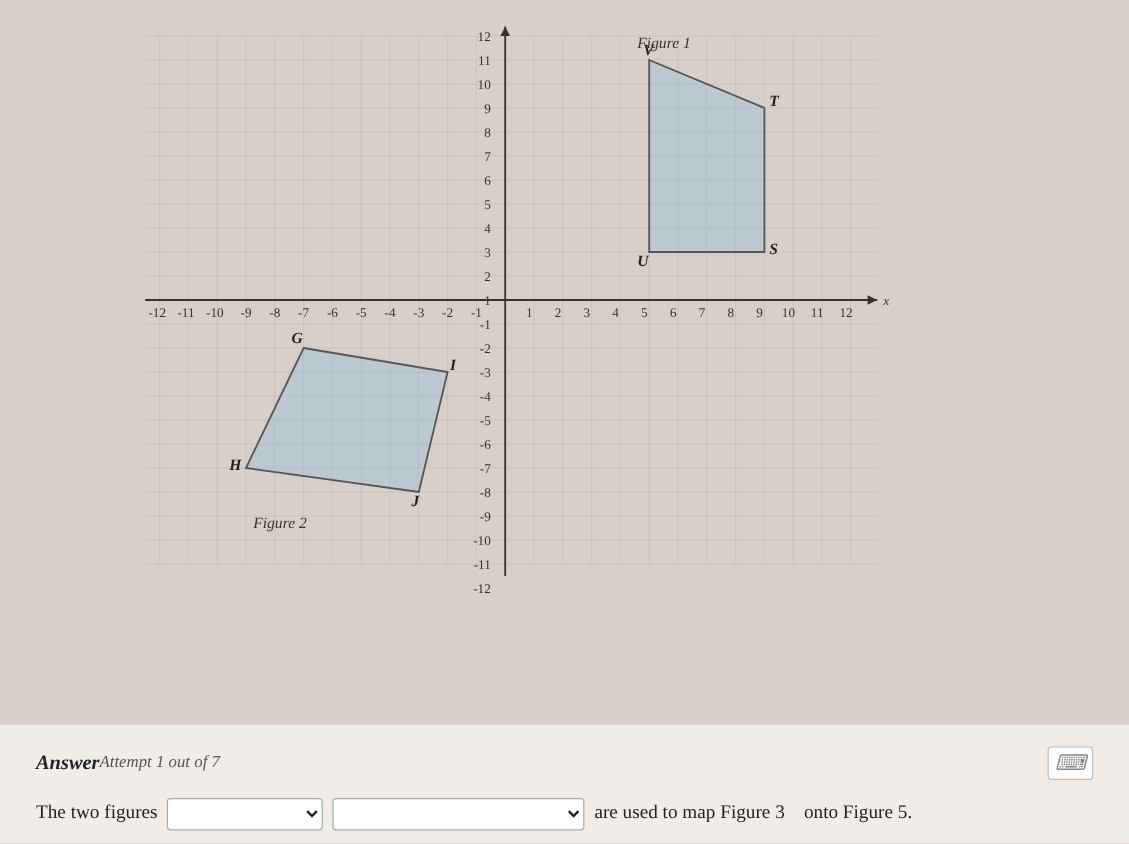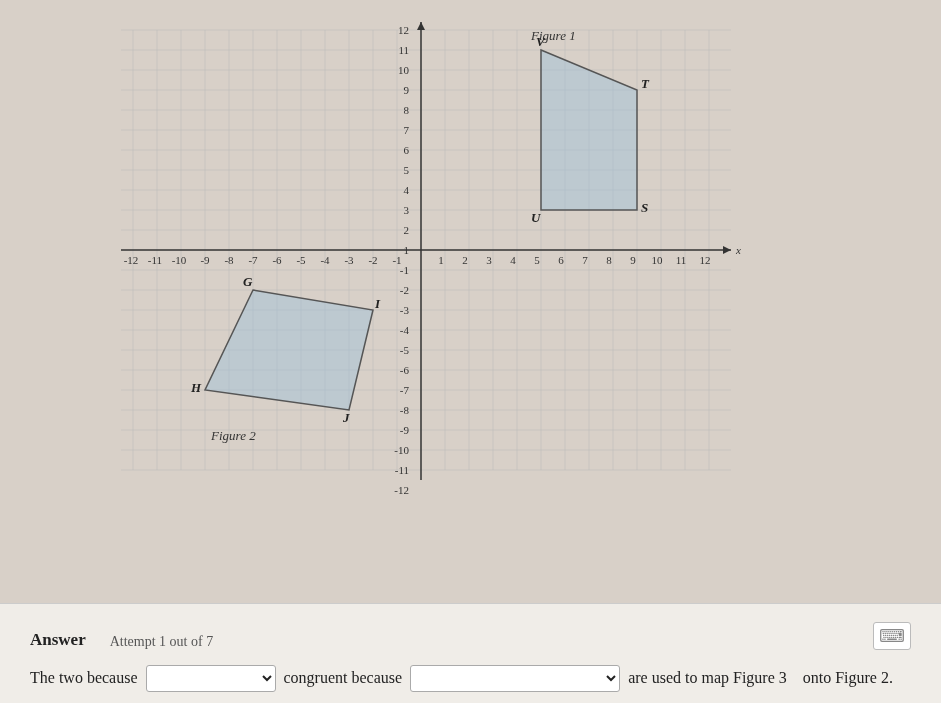--- a/index.html
+++ b/index.html
@@ -33,23 +33,24 @@
     .answer-section {
       width: 100%;
       background: #f0ede8;
       border-top: 1px solid #ccc;
       padding: 18px 30px 10px 30px;
       margin-top: 10px;
     }
 
     .answer-header {
       display: flex;
-      align-items: flex-end;
-      gap: 24px;
+      align-items: center;
+      gap: 0;
       margin-bottom: 14px;
+      font-style: italic;
     }
 
     .answer-label {
       font-weight: bold;
       font-size: 17px;
       color: #222;
     }
 
     .attempt-text {
       font-size: 14px;
@@ -283,36 +284,35 @@
   </div>
 
   <div class="answer-section">
     <div class="answer-header">
       <span class="answer-label">Answer</span>
       <span class="attempt-text">Attempt 1 out of 7</span>
       <span class="keyboard-icon">⌨</span>
     </div>
 
     <div class="answer-row">
-      <span>The two because</span>
+      <span>The two figures</span>
 
       <select>
         <option value=""></option>
         <option value="are">are</option>
         <option value="are not">are not</option>
       </select>
 
-      <span>congruent because</span>
 
       <select>
         <option value=""></option>
         <option value="a reflection and translation">a reflection and translation</option>
         <option value="a rotation and translation">a rotation and translation</option>
         <option value="a translation only">a translation only</option>
         <option value="rigid motions">rigid motions</option>
       </select>
 
       <span>are used to map Figure 3</span>
       <br style="width:100%">
-      <span>onto Figure 2.</span>
+      <span>onto Figure 5.</span>
     </div>
   </div>
 </div>
 
 </body></html>

